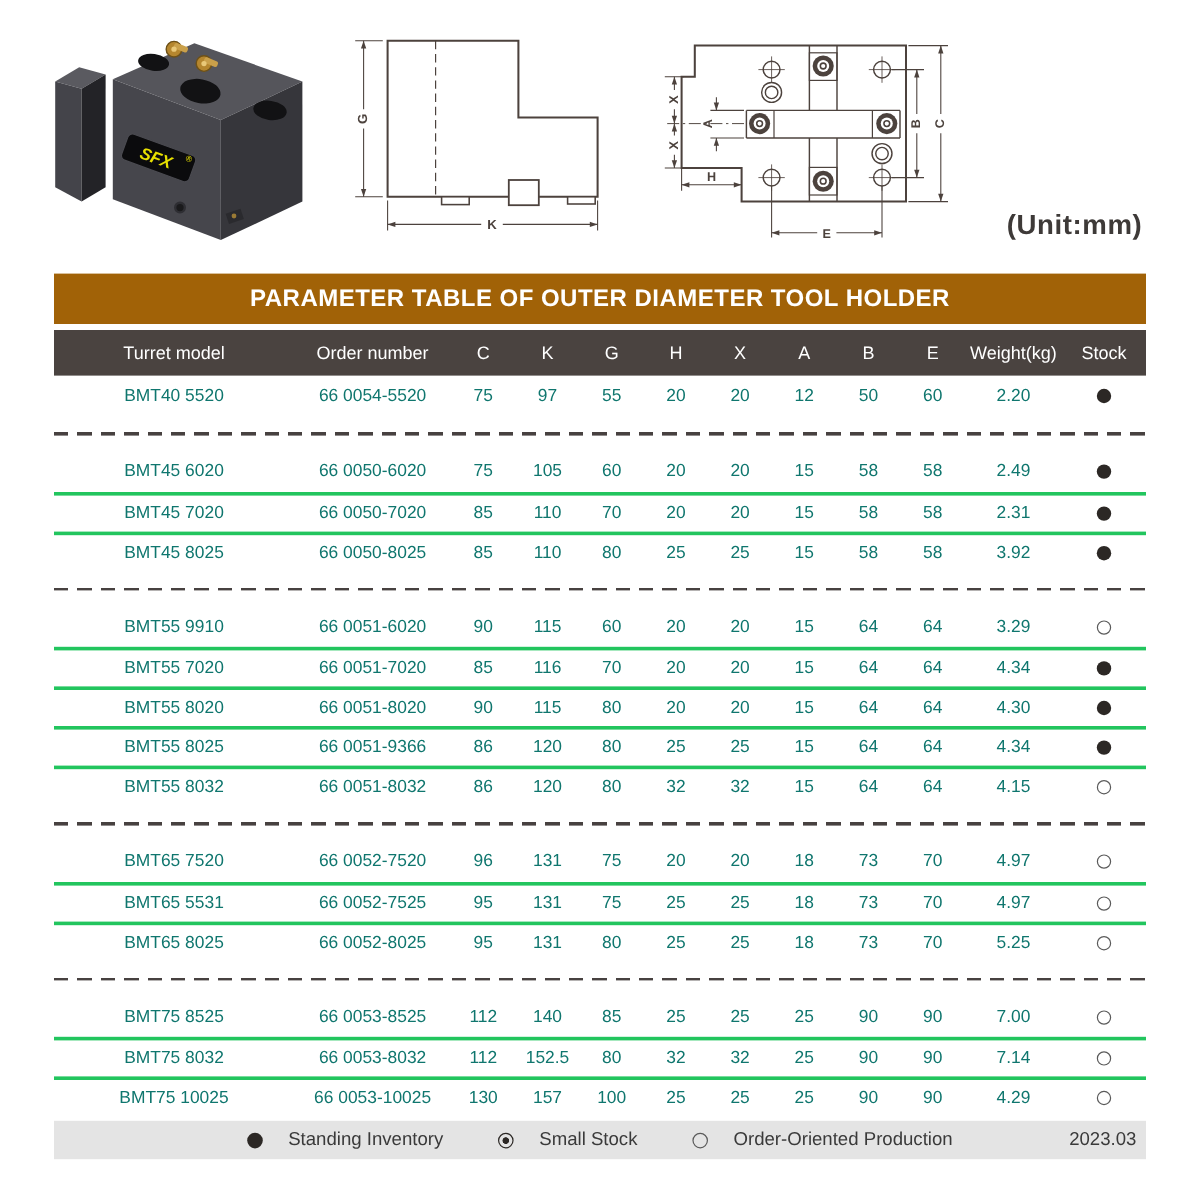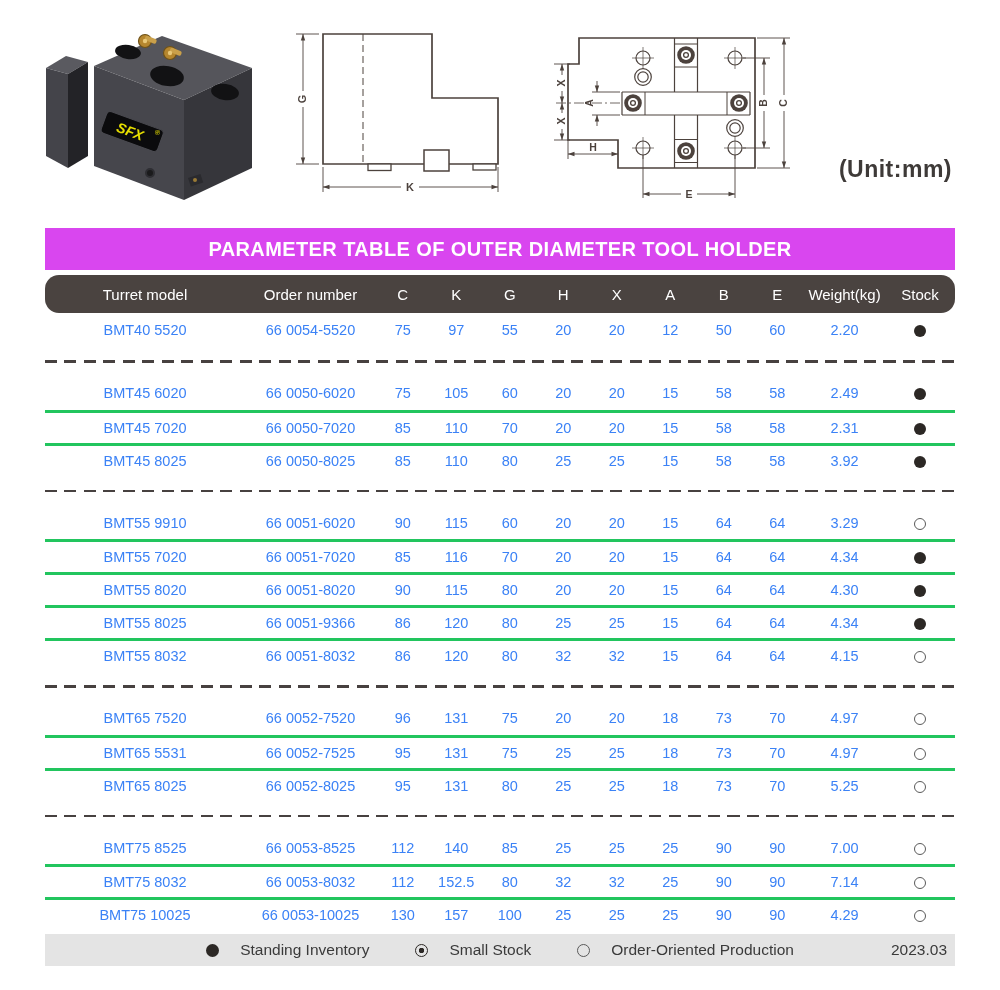--- a/index.html
+++ b/index.html
@@ -4,38 +4,38 @@
 <style>
   html,body{margin:0;padding:0;}
   body{
     width:1000px;height:990px;background:#ffffff;
     font-family:"Liberation Sans", sans-serif;
     position:relative;overflow:hidden;
   }
   .top-section{position:relative;height:228px;}
   .abs{position:absolute;}
   .unit-label{
-    position:absolute;top:156px;right:48px;
+    position:absolute;top:174px;right:48px;
     font-size:23px;font-weight:bold;color:#3e3a38;letter-spacing:.5px;
   }
   .table-wrap{margin-left:45px;width:910px;}
   .title-bar{
-    height:42px;background:#d946ef;color:#ffffff;
+    height:42px;background:#a16207;color:#ffffff;
     display:flex;align-items:center;justify-content:center;
     font-size:20px;font-weight:bold;letter-spacing:.4px;
   }
   .header-row{
     margin-top:5px;height:38px;background:#4a4340;color:#ffffff;
     display:grid;grid-template-columns:200px 131px repeat(8,53.5px) 81px 70px;
-    align-items:center;font-size:15px;border-radius:14px;
+    align-items:center;font-size:15px;
   }
   .hcell{text-align:center;}
   .trow{
     display:grid;grid-template-columns:200px 131px repeat(8,53.5px) 81px 70px;
-    height:33px;align-items:center;font-size:14.5px;color:#3b82f6;
+    height:33px;align-items:center;font-size:14.5px;color:#0f766e;
     box-sizing:border-box;
   }
   .trow.rline{border-top:3px solid #22c55e;}
   .tcell{text-align:center;}
   .group-sep{
     height:2.5px;margin:14px 0;
     background:repeating-linear-gradient(90deg,#474140 0 12px,transparent 12px 19.5px);
   }
   .footer-bar{
     margin-top:4px;height:32px;background:#e4e4e4;

